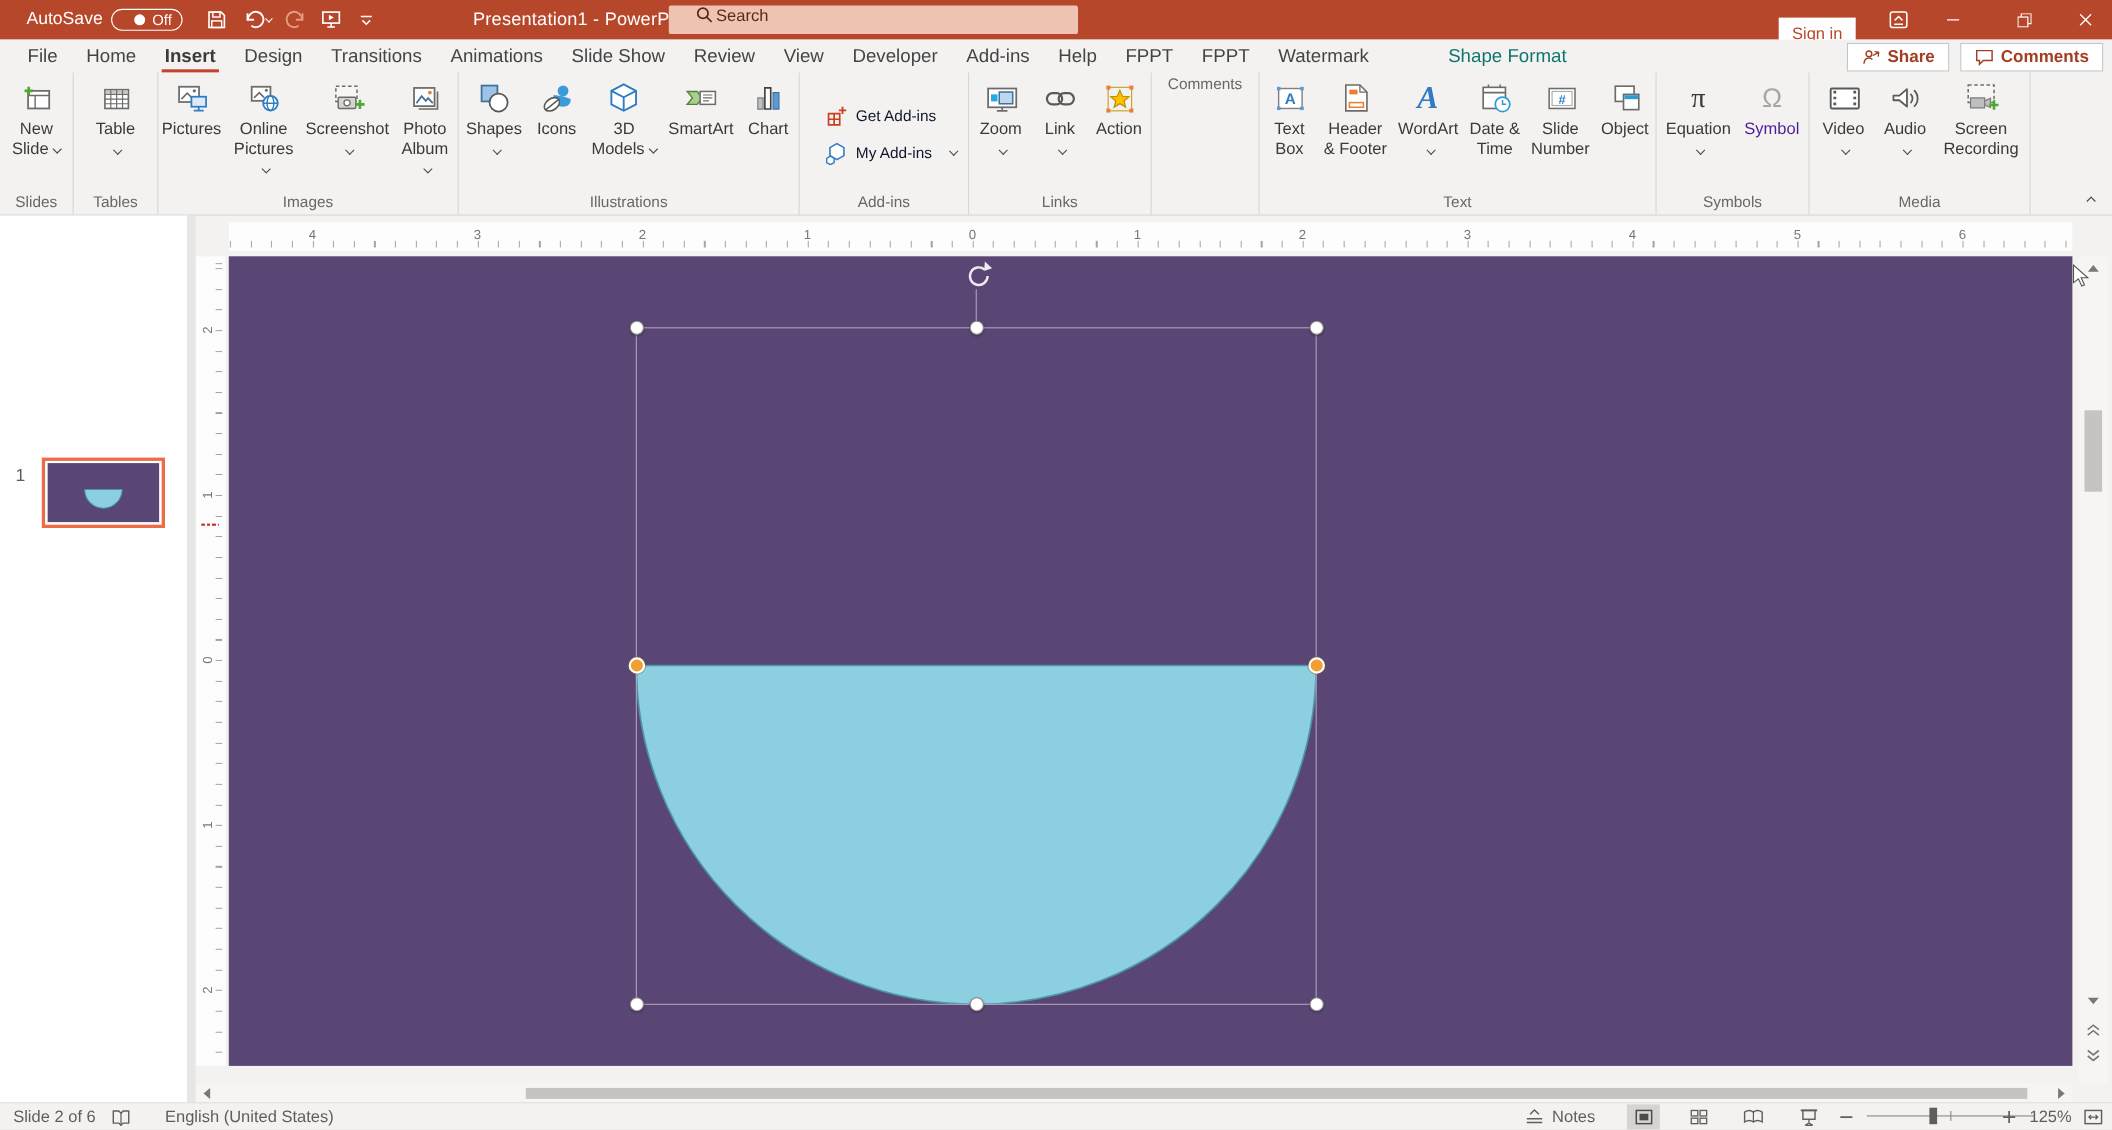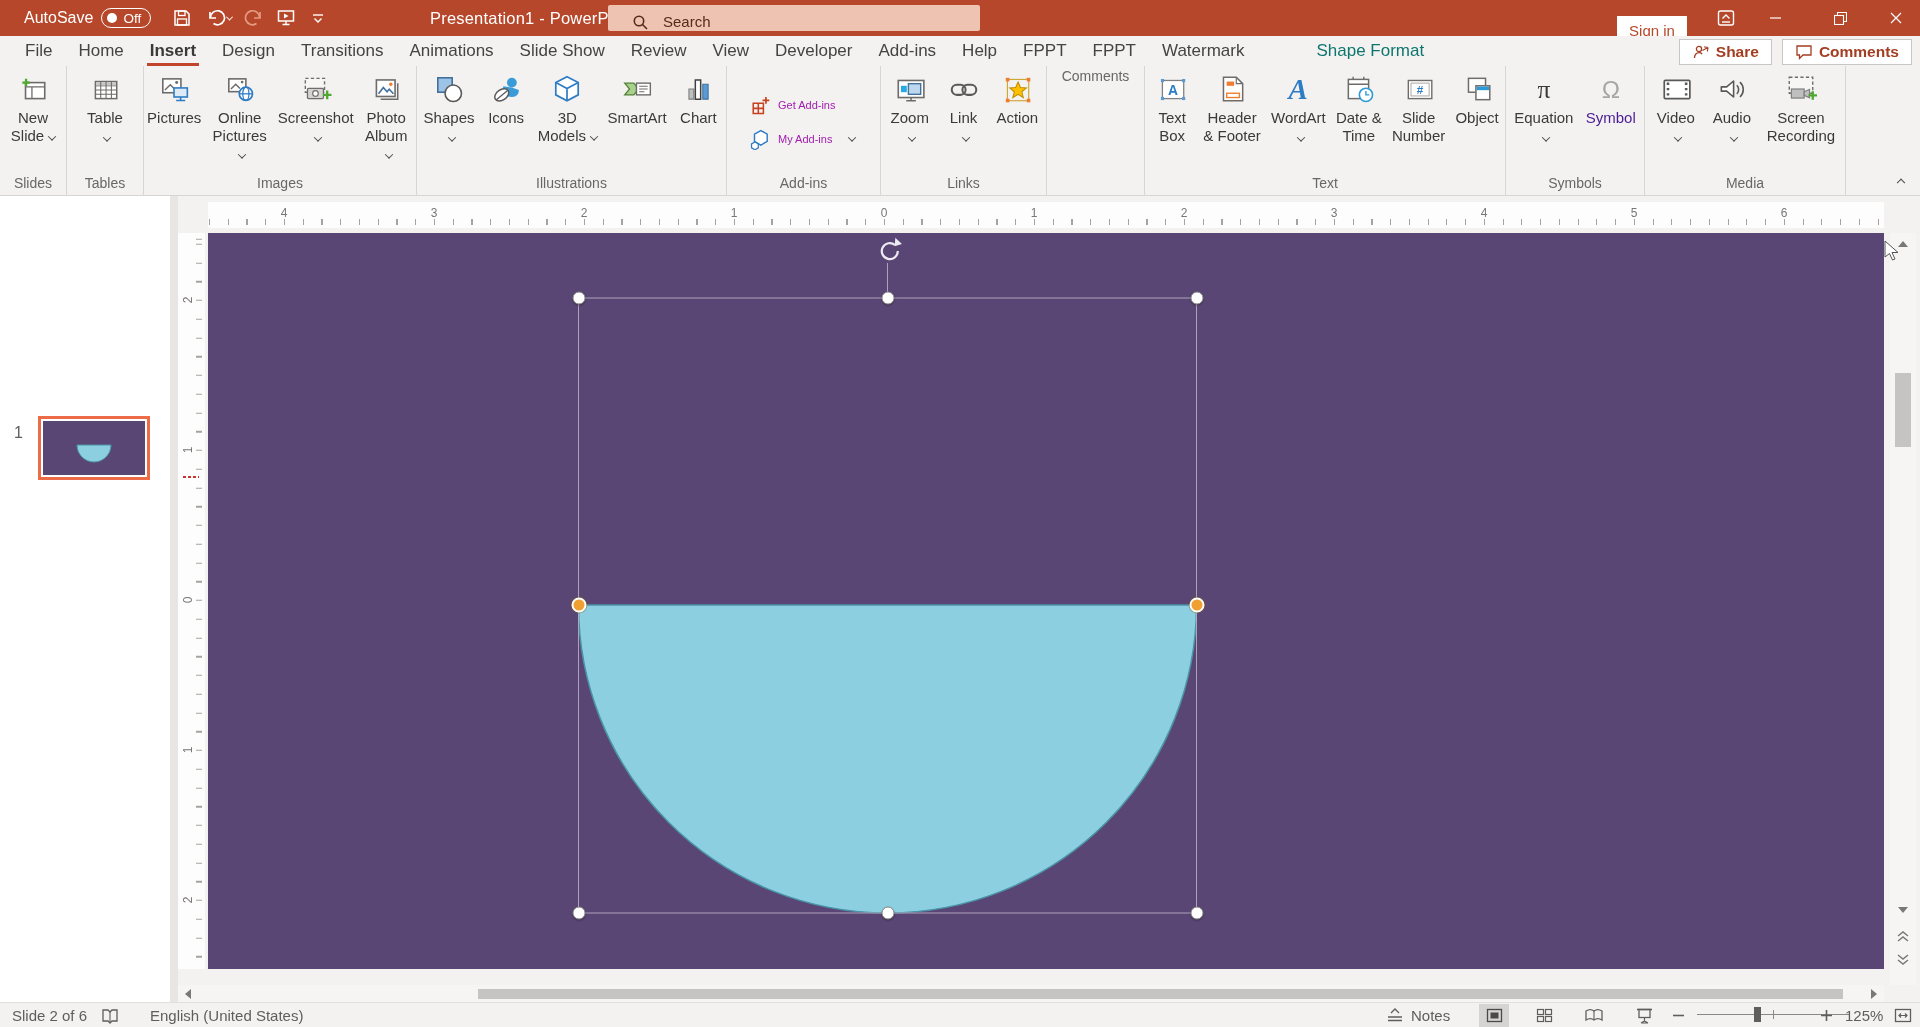--- a/index.html
+++ b/index.html
@@ -6,27 +6,27 @@
     font-family:"Liberation Sans",sans-serif;background:#F3F2F1;position:relative;}
   *{box-sizing:border-box;}
   .abs{position:absolute;}
 
   
   .titlebar{position:absolute;left:0;top:0;width:1920px;height:36px;background:#B7472A;
     display:flex;align-items:center;color:#fff;font-size:16px;}
   .qat{display:flex;align-items:center;gap:2px;padding-left:24px;}
   .autosave{display:flex;align-items:center;gap:8px;margin-right:14px;}
   .as-pill{display:flex;align-items:center;gap:6px;border:1.5px solid #fff;border-radius:10px;
-    padding:1px 9px 1px 5px;font-size:13.5px;height:20px;}
+    padding:1px 9px 1px 20px;font-size:13.5px;height:20px;}
   .as-dot{width:10px;height:10px;border-radius:50%;background:#fff;}
   .qat-btn{width:30px;height:30px;display:flex;align-items:center;justify-content:center;cursor:default;}
   .title-text{position:absolute;left:430px;top:0;height:36px;display:flex;align-items:center;
     font-size:16.5px;color:#fff;letter-spacing:.2px;}
   .searchbox{position:absolute;left:608px;top:5px;width:372px;height:26px;background:#EFC3B1;
-    border-radius:2px;display:flex;align-items:flex-end;padding-left:24px;gap:12px;}
+    border-radius:2px;display:flex;align-items:flex-start;padding-left:24px;gap:0;}
   .searchbox input{border:none;background:transparent;outline:none;font-size:15px;color:#572A1A;
     font-family:"Liberation Sans",sans-serif;width:280px;}
   .searchbox input::placeholder{color:#572A1A;opacity:1;}
   .signin{position:absolute;left:1617px;top:16px;width:70px;height:28px;background:#fff;color:#B7472A;
     font-size:15px;display:flex;align-items:center;justify-content:center;}
   .winbtn{position:absolute;top:0;width:48px;height:36px;display:flex;align-items:center;justify-content:center;}
 
   
   .menubar{position:absolute;left:0;top:36px;width:1920px;height:30px;background:#F3F2F1;
     display:flex;align-items:stretch;padding-left:12px;}
@@ -46,21 +46,21 @@
   .rb-row{flex:1;display:flex;justify-content:space-evenly;align-items:flex-start;padding-top:4px;}
   .rb-row.stacked{flex-direction:column;justify-content:center;align-items:flex-start;gap:8px;padding-left:16px;}
   .rb-caption{height:22px;font-size:14px;color:#696765;text-align:center;line-height:20px;}
   .rb-big{display:flex;flex-direction:column;align-items:center;background:none;border:none;
     padding:2px 4px 0 4px;min-width:50px;cursor:default;font-family:"Liberation Sans",sans-serif;}
   .rb-icon{width:34px;height:34px;display:flex;align-items:center;justify-content:center;}
   .rb-icon svg{width:32px;height:32px;}
   .rb-label{font-size:15px;color:#3b3a39;line-height:18px;text-align:center;margin-top:3px;}
   .rb-big.disabled .rb-label{color:#4c1d95;}
   .rb-small{display:flex;align-items:center;gap:7px;background:none;border:none;padding:2px 6px;
-    font-size:11px;color:#a21caf;cursor:default;font-family:"Liberation Sans",sans-serif;}
+    font-size:14px;color:#0f172a;cursor:default;font-family:"Liberation Sans",sans-serif;}
   .rb-small .rb-icon{width:22px;height:22px;}
   .rb-small .rb-icon svg{width:22px;height:22px;}
   .chev{display:inline-block;width:6px;height:6px;border-right:1.4px solid #4a4a4a;
     border-bottom:1.4px solid #4a4a4a;transform:rotate(45deg) translate(-1px,-1px);}
   .rb-label .chev{margin-left:5px;}
   .chev-line{display:block;height:10px;margin-top:1px;}
   .ribbon-collapse{position:absolute;right:8px;bottom:6px;width:22px;height:18px;
     display:flex;align-items:center;justify-content:center;}
   .chev.up{transform:rotate(-135deg) translate(-2px,-2px);}
 

